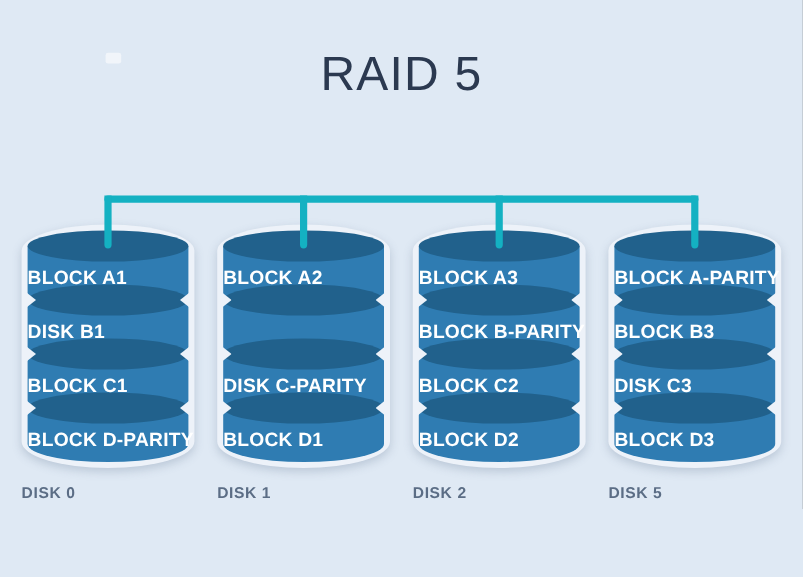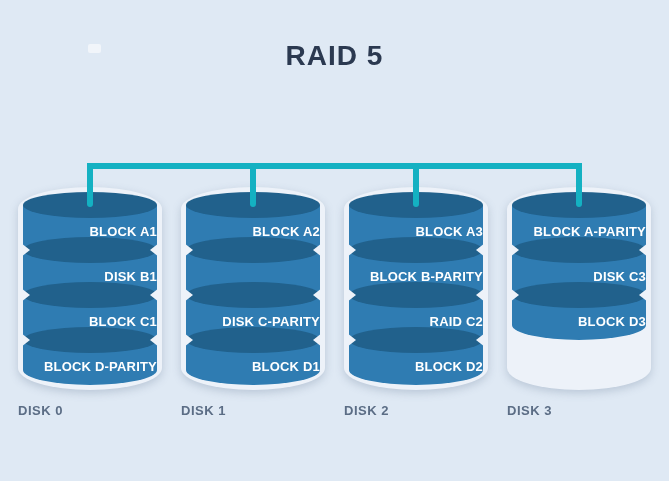--- a/index.html
+++ b/index.html
@@ -17,21 +17,21 @@
   .stage {
     position:relative; width:669px; height:481px;
     background:var(--background); overflow:hidden;
   }
   .artifact {
     position:absolute; left:88px; top:44px; width:13px; height:9px;
     background:rgba(255,255,255,0.55); border-radius:2px;
   }
   .title {
     position:absolute; top:40px; left:0; right:0; text-align:center;
-    font-size:28px; font-weight:700; letter-spacing:1px;
+    font-size:40px; font-weight:400; letter-spacing:1px;
     color:var(--title-text);
   }
   
   .connector-h {
     position:absolute; top:163px; left:87px; width:495px; height:6px;
     background:var(--connector); border-radius:3px; z-index:6;
   }
   .connector-v {
     position:absolute; top:163px; width:6px; height:44px;
     background:var(--connector); border-radius:0 0 3px 3px; z-index:6;
@@ -56,22 +56,22 @@
     border-radius:50%; background:var(--cylinder-top); z-index:2;
   }
   
   .seg + .seg::before, .seg + .seg::after {
     content:""; position:absolute; top:-7px; width:9px; height:14px;
     background:var(--cylinder-halo); z-index:4;
   }
   .seg + .seg::before { left:-2px; clip-path:polygon(0 0, 100% 50%, 0 100%); }
   .seg + .seg::after  { right:-2px; clip-path:polygon(100% 0, 0 50%, 100% 100%); }
   .seg-label {
-    position:relative; z-index:5; text-align:right; padding-top:19px;
-    color:var(--block-text); font-size:13px; font-weight:700;
+    position:relative; z-index:5; text-align:left; padding-top:19px;
+    color:var(--block-text); font-size:16px; font-weight:700;
     letter-spacing:0.2px; white-space:nowrap;
   }
   .disk-label {
     position:absolute; top:403px; width:144px; text-align:left;
     font-size:13px; font-weight:700; letter-spacing:0.5px;
     color:var(--disk-label-text);
   }
 </style>
 </head>
 <body>
@@ -139,47 +139,51 @@
         <div class="seg">
           <div class="seg-ellipse"></div>
           <div class="seg-label">BLOCK A3</div>
         </div>
         <div class="seg">
           <div class="seg-ellipse"></div>
           <div class="seg-label">BLOCK B-PARITY</div>
         </div>
         <div class="seg">
           <div class="seg-ellipse"></div>
-          <div class="seg-label">RAID C2</div>
+          <div class="seg-label">BLOCK C2</div>
         </div>
         <div class="seg">
           <div class="seg-ellipse"></div>
           <div class="seg-label">BLOCK D2</div>
         </div>
       </div>
     </div>
   </div>
 
   <div class="disk-col col3">
     <div class="halo">
       <div class="stack">
         <div class="seg">
           <div class="seg-ellipse"></div>
           <div class="seg-label">BLOCK A-PARITY</div>
         </div>
         <div class="seg">
           <div class="seg-ellipse"></div>
+          <div class="seg-label">BLOCK B3</div>
+        </div>
+        <div class="seg">
+          <div class="seg-ellipse"></div>
           <div class="seg-label">DISK C3</div>
         </div>
         <div class="seg">
           <div class="seg-ellipse"></div>
           <div class="seg-label">BLOCK D3</div>
         </div>
       </div>
     </div>
   </div>
 
   <div class="disk-label col0">DISK 0</div>
   <div class="disk-label col1">DISK 1</div>
   <div class="disk-label col2">DISK 2</div>
-  <div class="disk-label col3">DISK 3</div>
+  <div class="disk-label col3">DISK 5</div>
 
 </div>
 
 </body></html>

